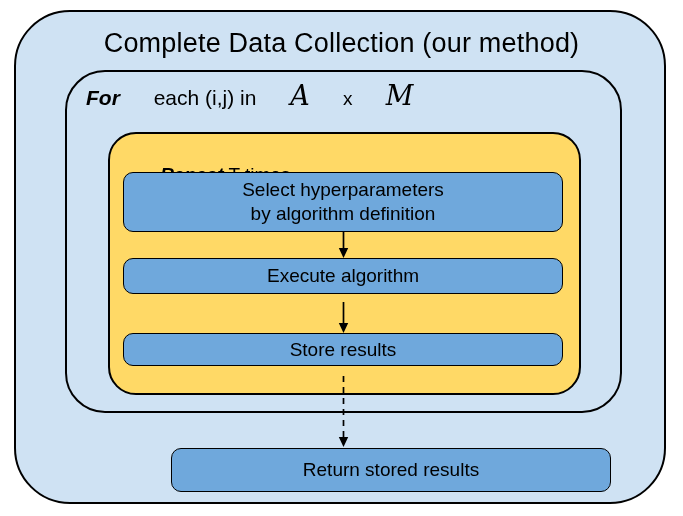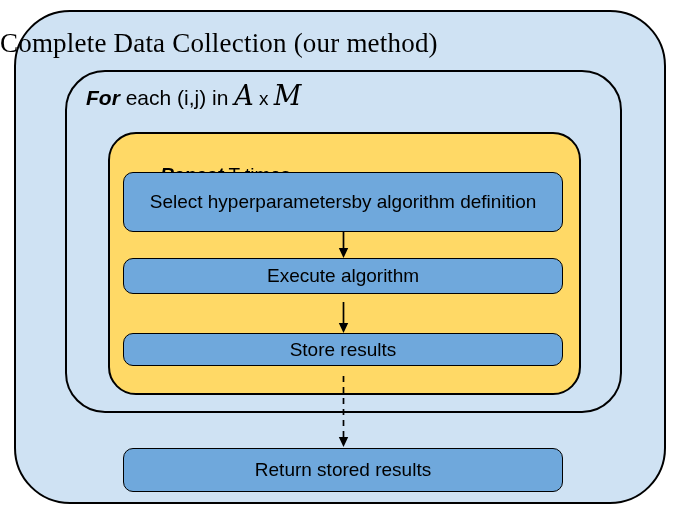--- a/index.html
+++ b/index.html
@@ -22,43 +22,43 @@
     width: 652px; height: 494px;
     background: var(--container-fill, #cfe2f3);
     border: 2px solid var(--border, #000000);
     border-radius: 56px;
     box-sizing: border-box;
   }
   .diagram-title {
     position: absolute;
     left: 0; right: 0;
     top: 28px;
-    text-align: left;
+    text-align: center;
     font-size: 27px;
     line-height: 31px;
     letter-spacing: 0.2px;
-    font-family: Liberation Serif, serif;
   }
   .for-box {
     position: absolute;
     left: 65px; top: 70px;
     width: 557px; height: 343px;
     background: var(--container-fill, #cfe2f3);
     border: 2px solid var(--border, #000000);
     border-radius: 40px;
     box-sizing: border-box;
   }
   .for-label {
     position: absolute;
     left: 86px; top: 82px;
     display: flex;
     align-items: baseline;
     font-size: 21px;
     line-height: 28px;
     white-space: pre;
+    gap: 28px;
   }
   .kw {
     font-weight: bold;
     font-style: italic;
   }
   .script-letter {
     font-family: "DejaVu Serif", serif;
     font-style: italic;
     font-size: 27px;
     line-height: 28px;
@@ -85,31 +85,31 @@
   }
   .step-box {
     position: absolute;
     left: 123px;
     width: 440px;
     background: var(--step-fill, #6fa8dc);
     border: 1.7px solid var(--border, #000000);
     border-radius: 10px;
     box-sizing: border-box;
     display: flex;
-    flex-direction: row;
+    flex-direction: column;
     align-items: center;
     justify-content: center;
     font-size: 19px;
     line-height: 24px;
     text-align: center;
   }
   .step-select  { top: 172px; height: 60px; }
   .step-execute { top: 258px; height: 36px; }
   .step-store   { top: 333px; height: 33px; }
-  .step-return  { top: 448px; height: 44px; }
+  .step-return  { top: 448px; height: 44px; margin-left: 48px; }
   .arrow-layer {
     position: absolute;
     left: 0; top: 0;
     width: 683px; height: 516px;
     pointer-events: none;
   }
 </style>
 </head>
 <body>
 

